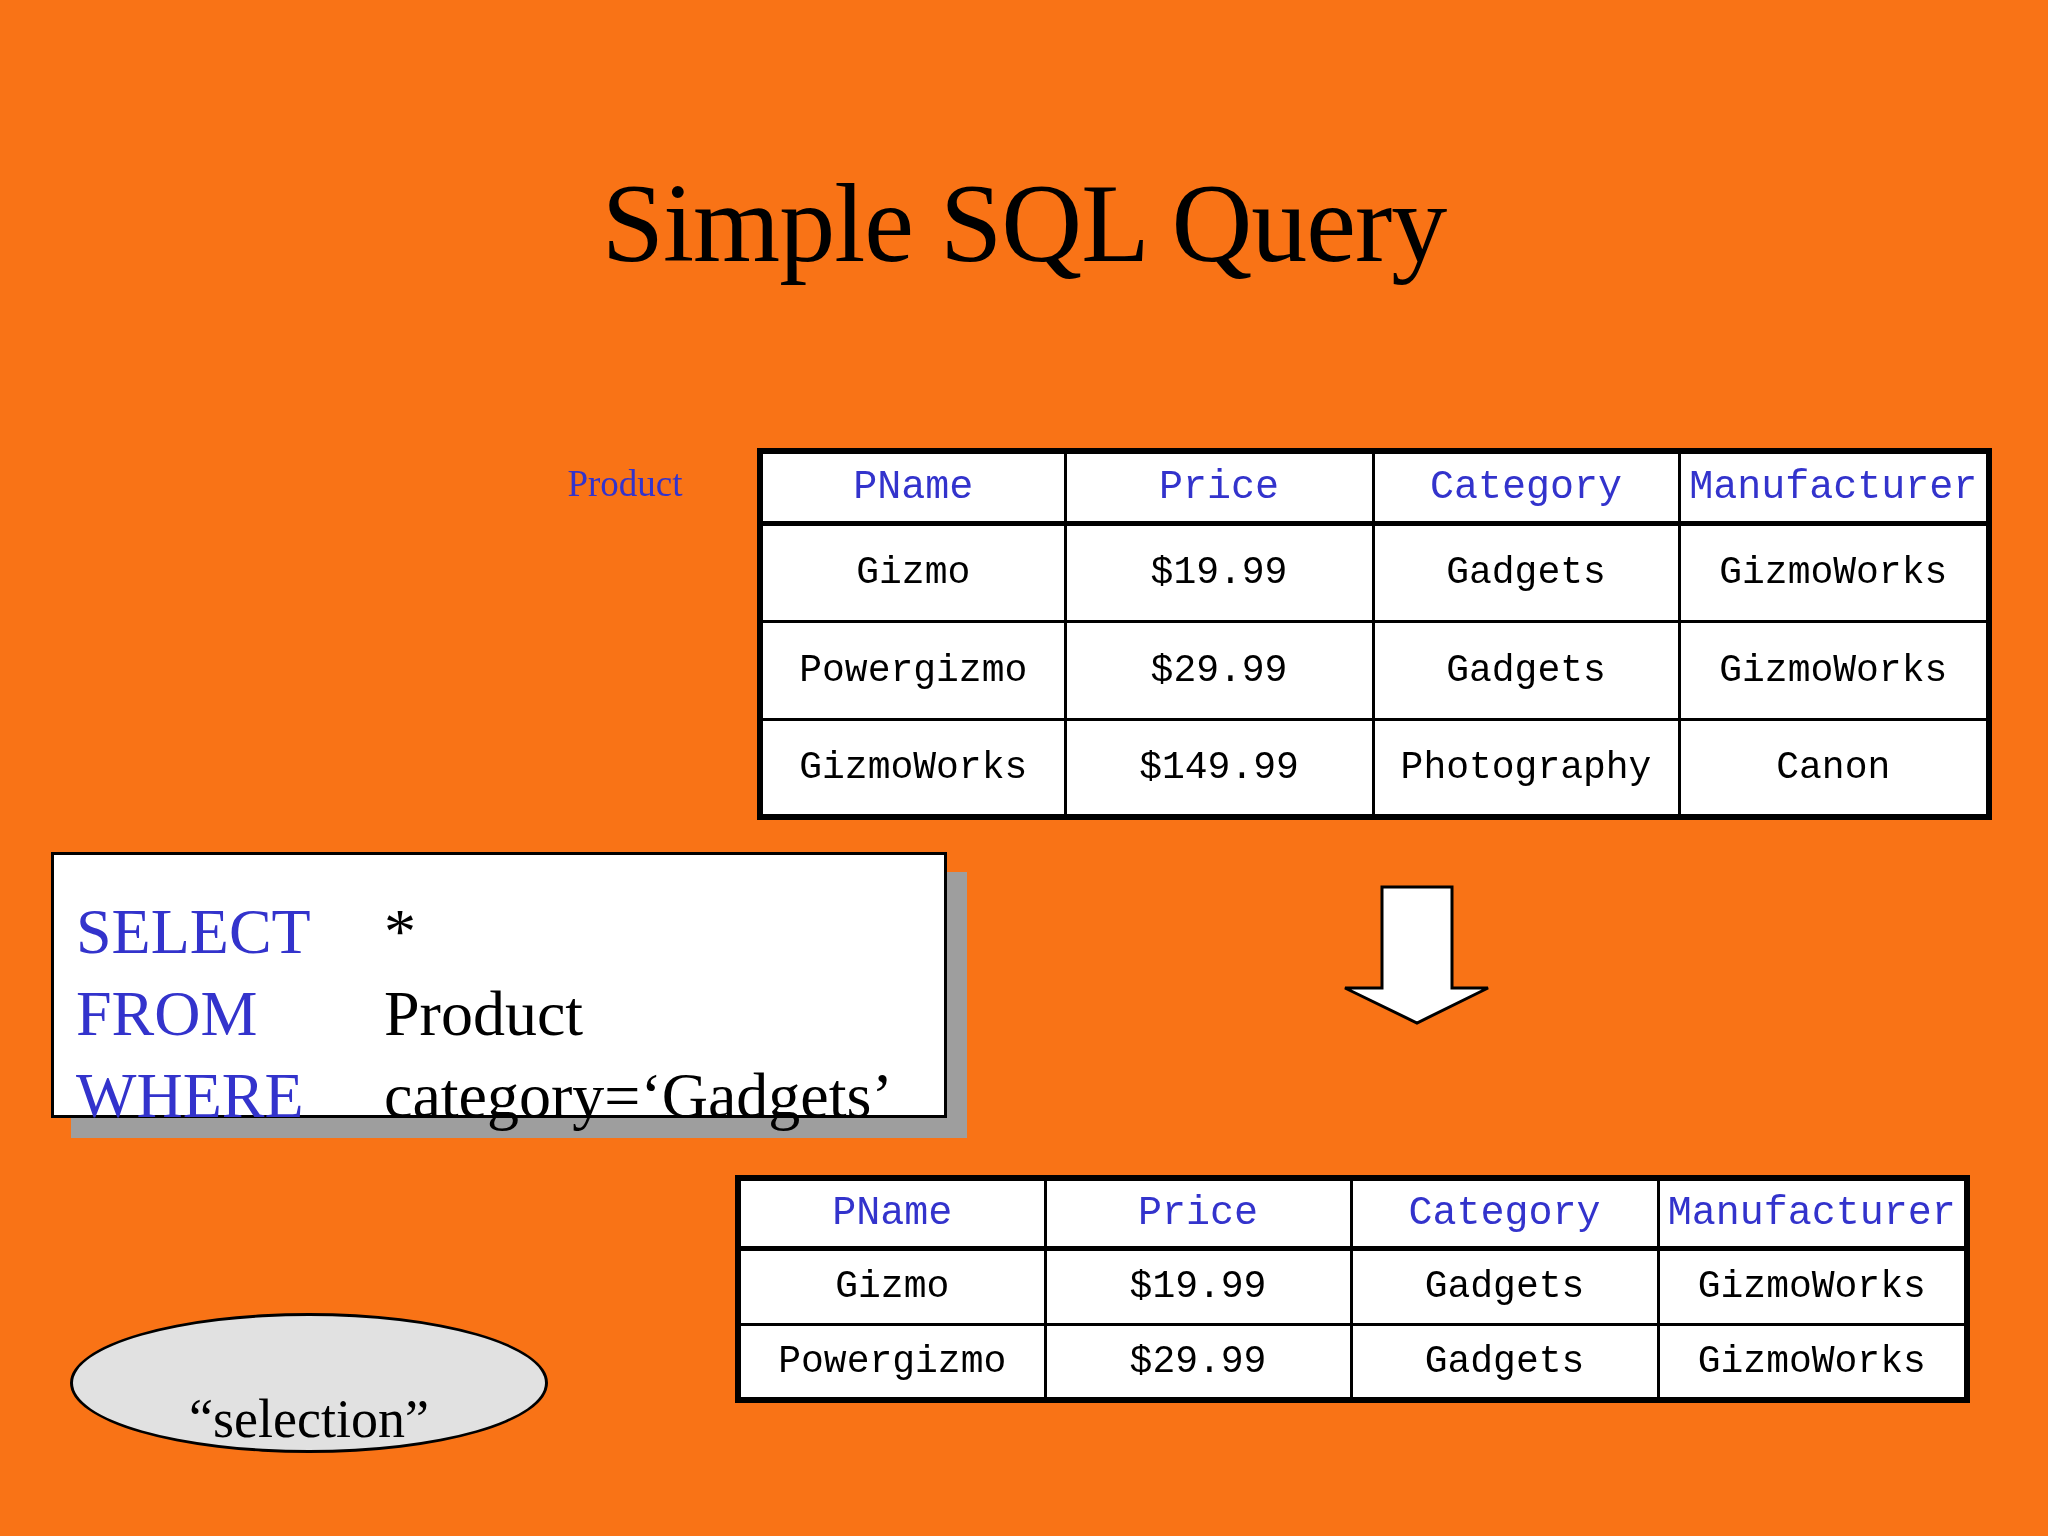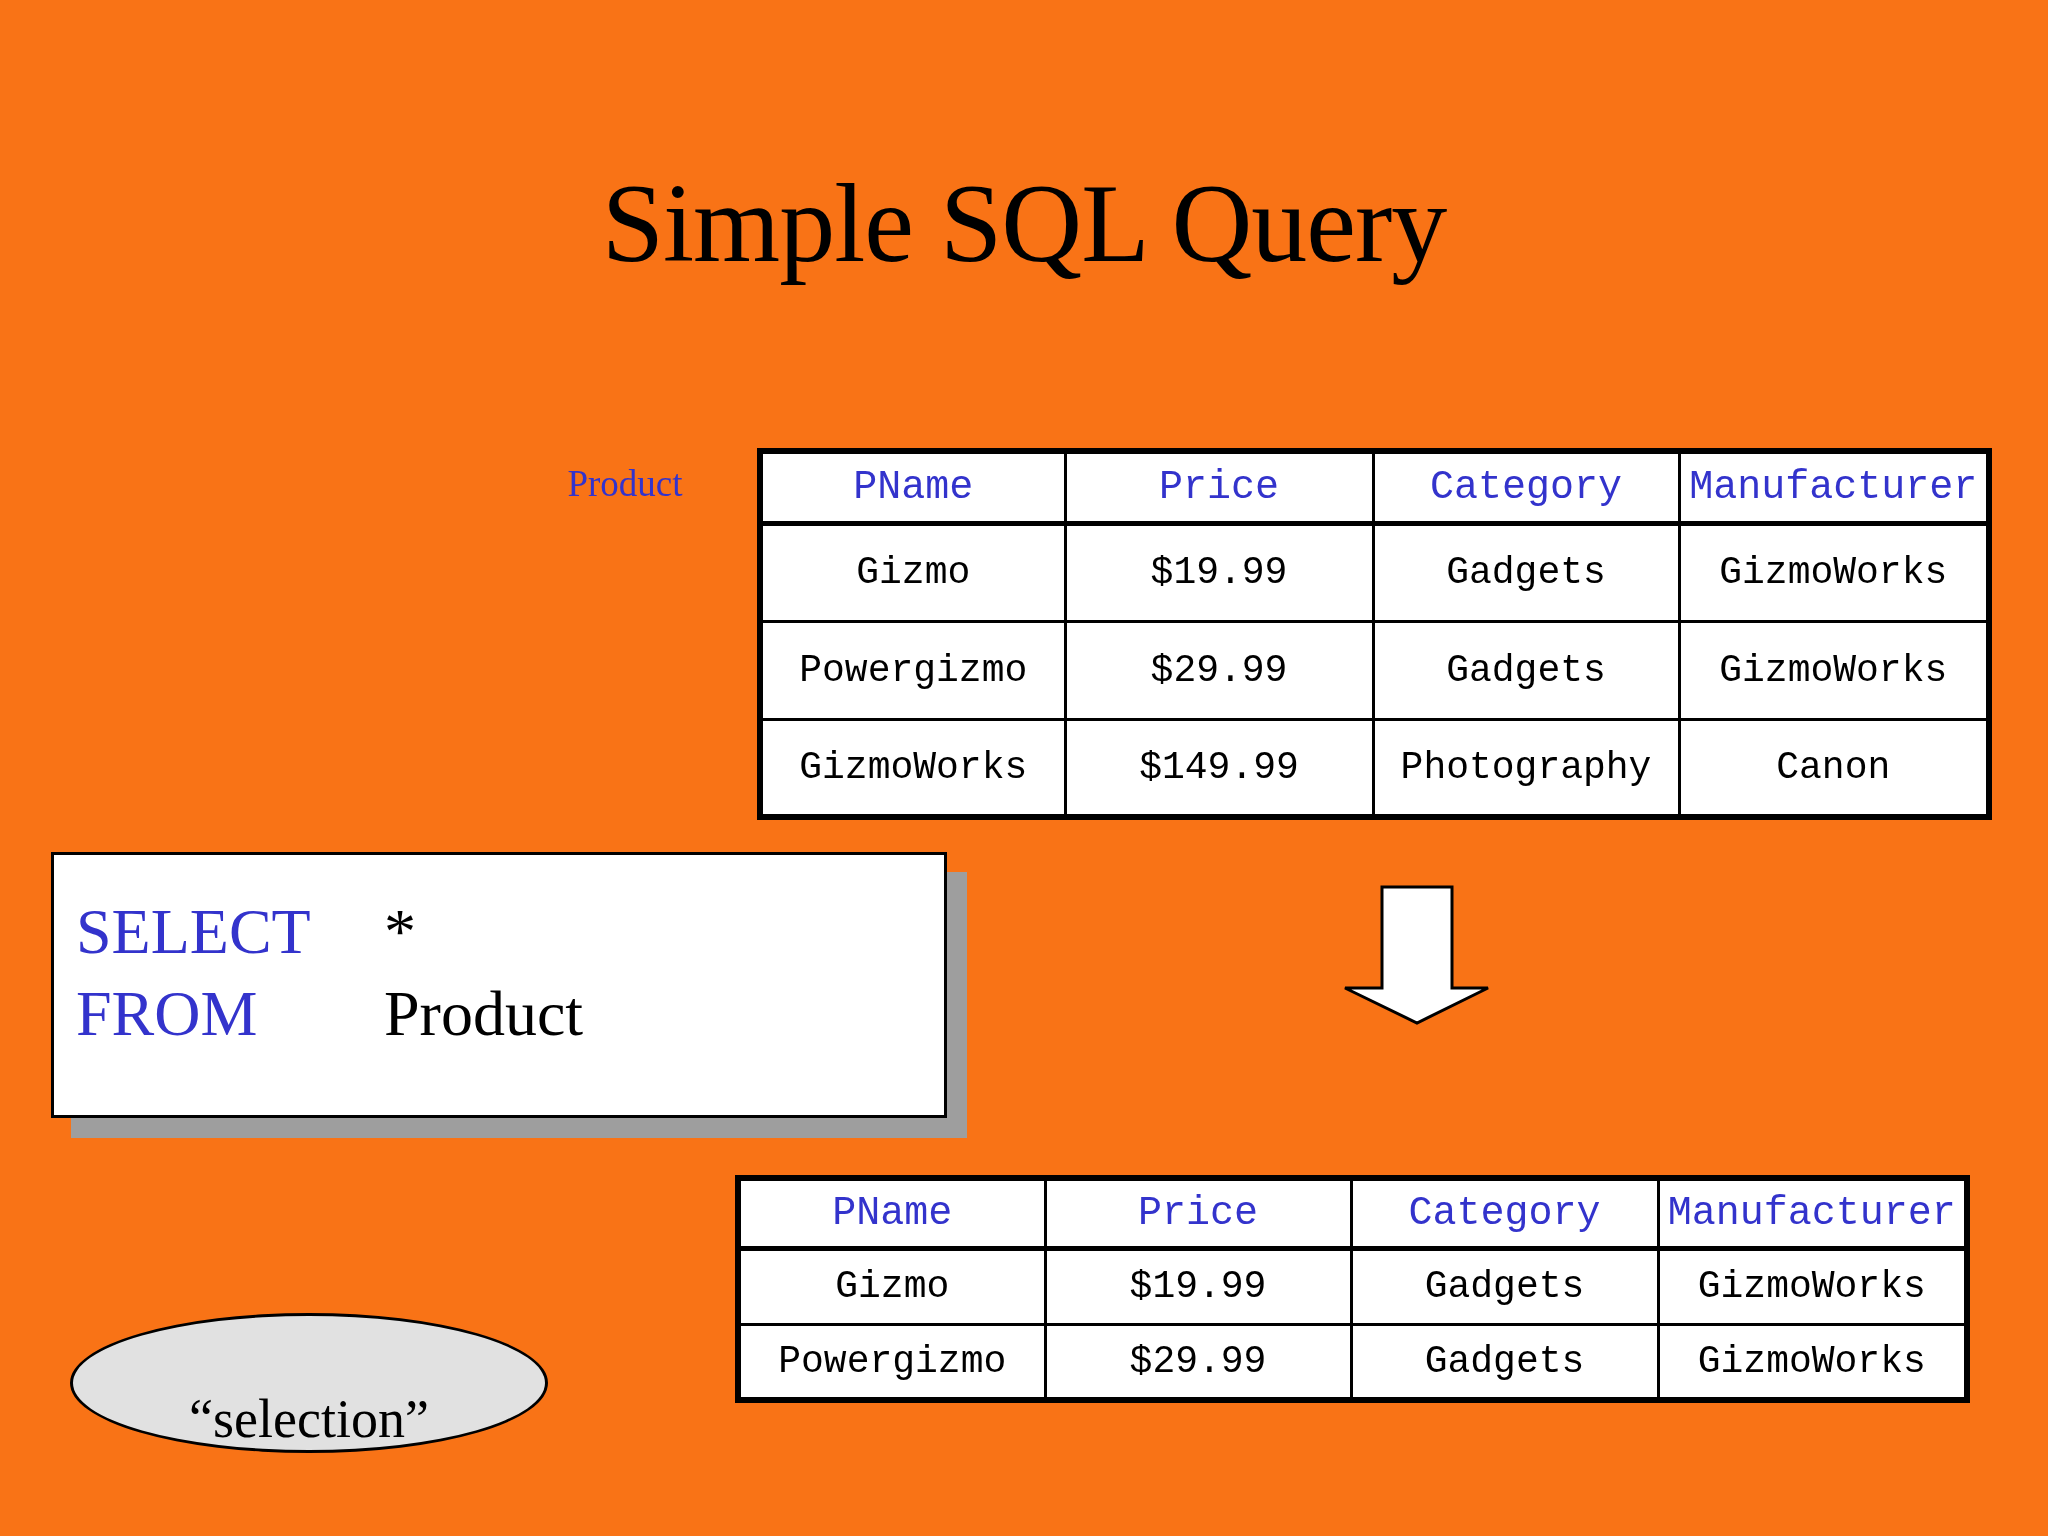--- a/index.html
+++ b/index.html
@@ -156,20 +156,24 @@
 
   <div class="sql-box">
     <div class="sql-line">
       <span class="sql-keyword">SELECT</span>
       <span class="sql-argument">*</span>
     </div>
     <div class="sql-line">
       <span class="sql-keyword">FROM</span>
       <span class="sql-argument">Product</span>
     </div>
+    <div class="sql-line">
+      <span class="sql-keyword">WHERE</span>
+      <span class="sql-argument">category=‘Gadgets’</span>
+    </div>
   </div>
 
   <div class="arrow-wrap">
     <svg width="154" height="148" viewBox="0 0 154 148" xmlns="http://www.w3.org/2000/svg">
       <polygon points="42,5 112,5 112,106 148,106 77,141 5,106 42,106" fill="#ffffff" stroke="#000000" stroke-width="3" stroke-linejoin="miter"></polygon>
     </svg>
   </div>
 
   <table class="dtable result-table">
     <colgroup>

